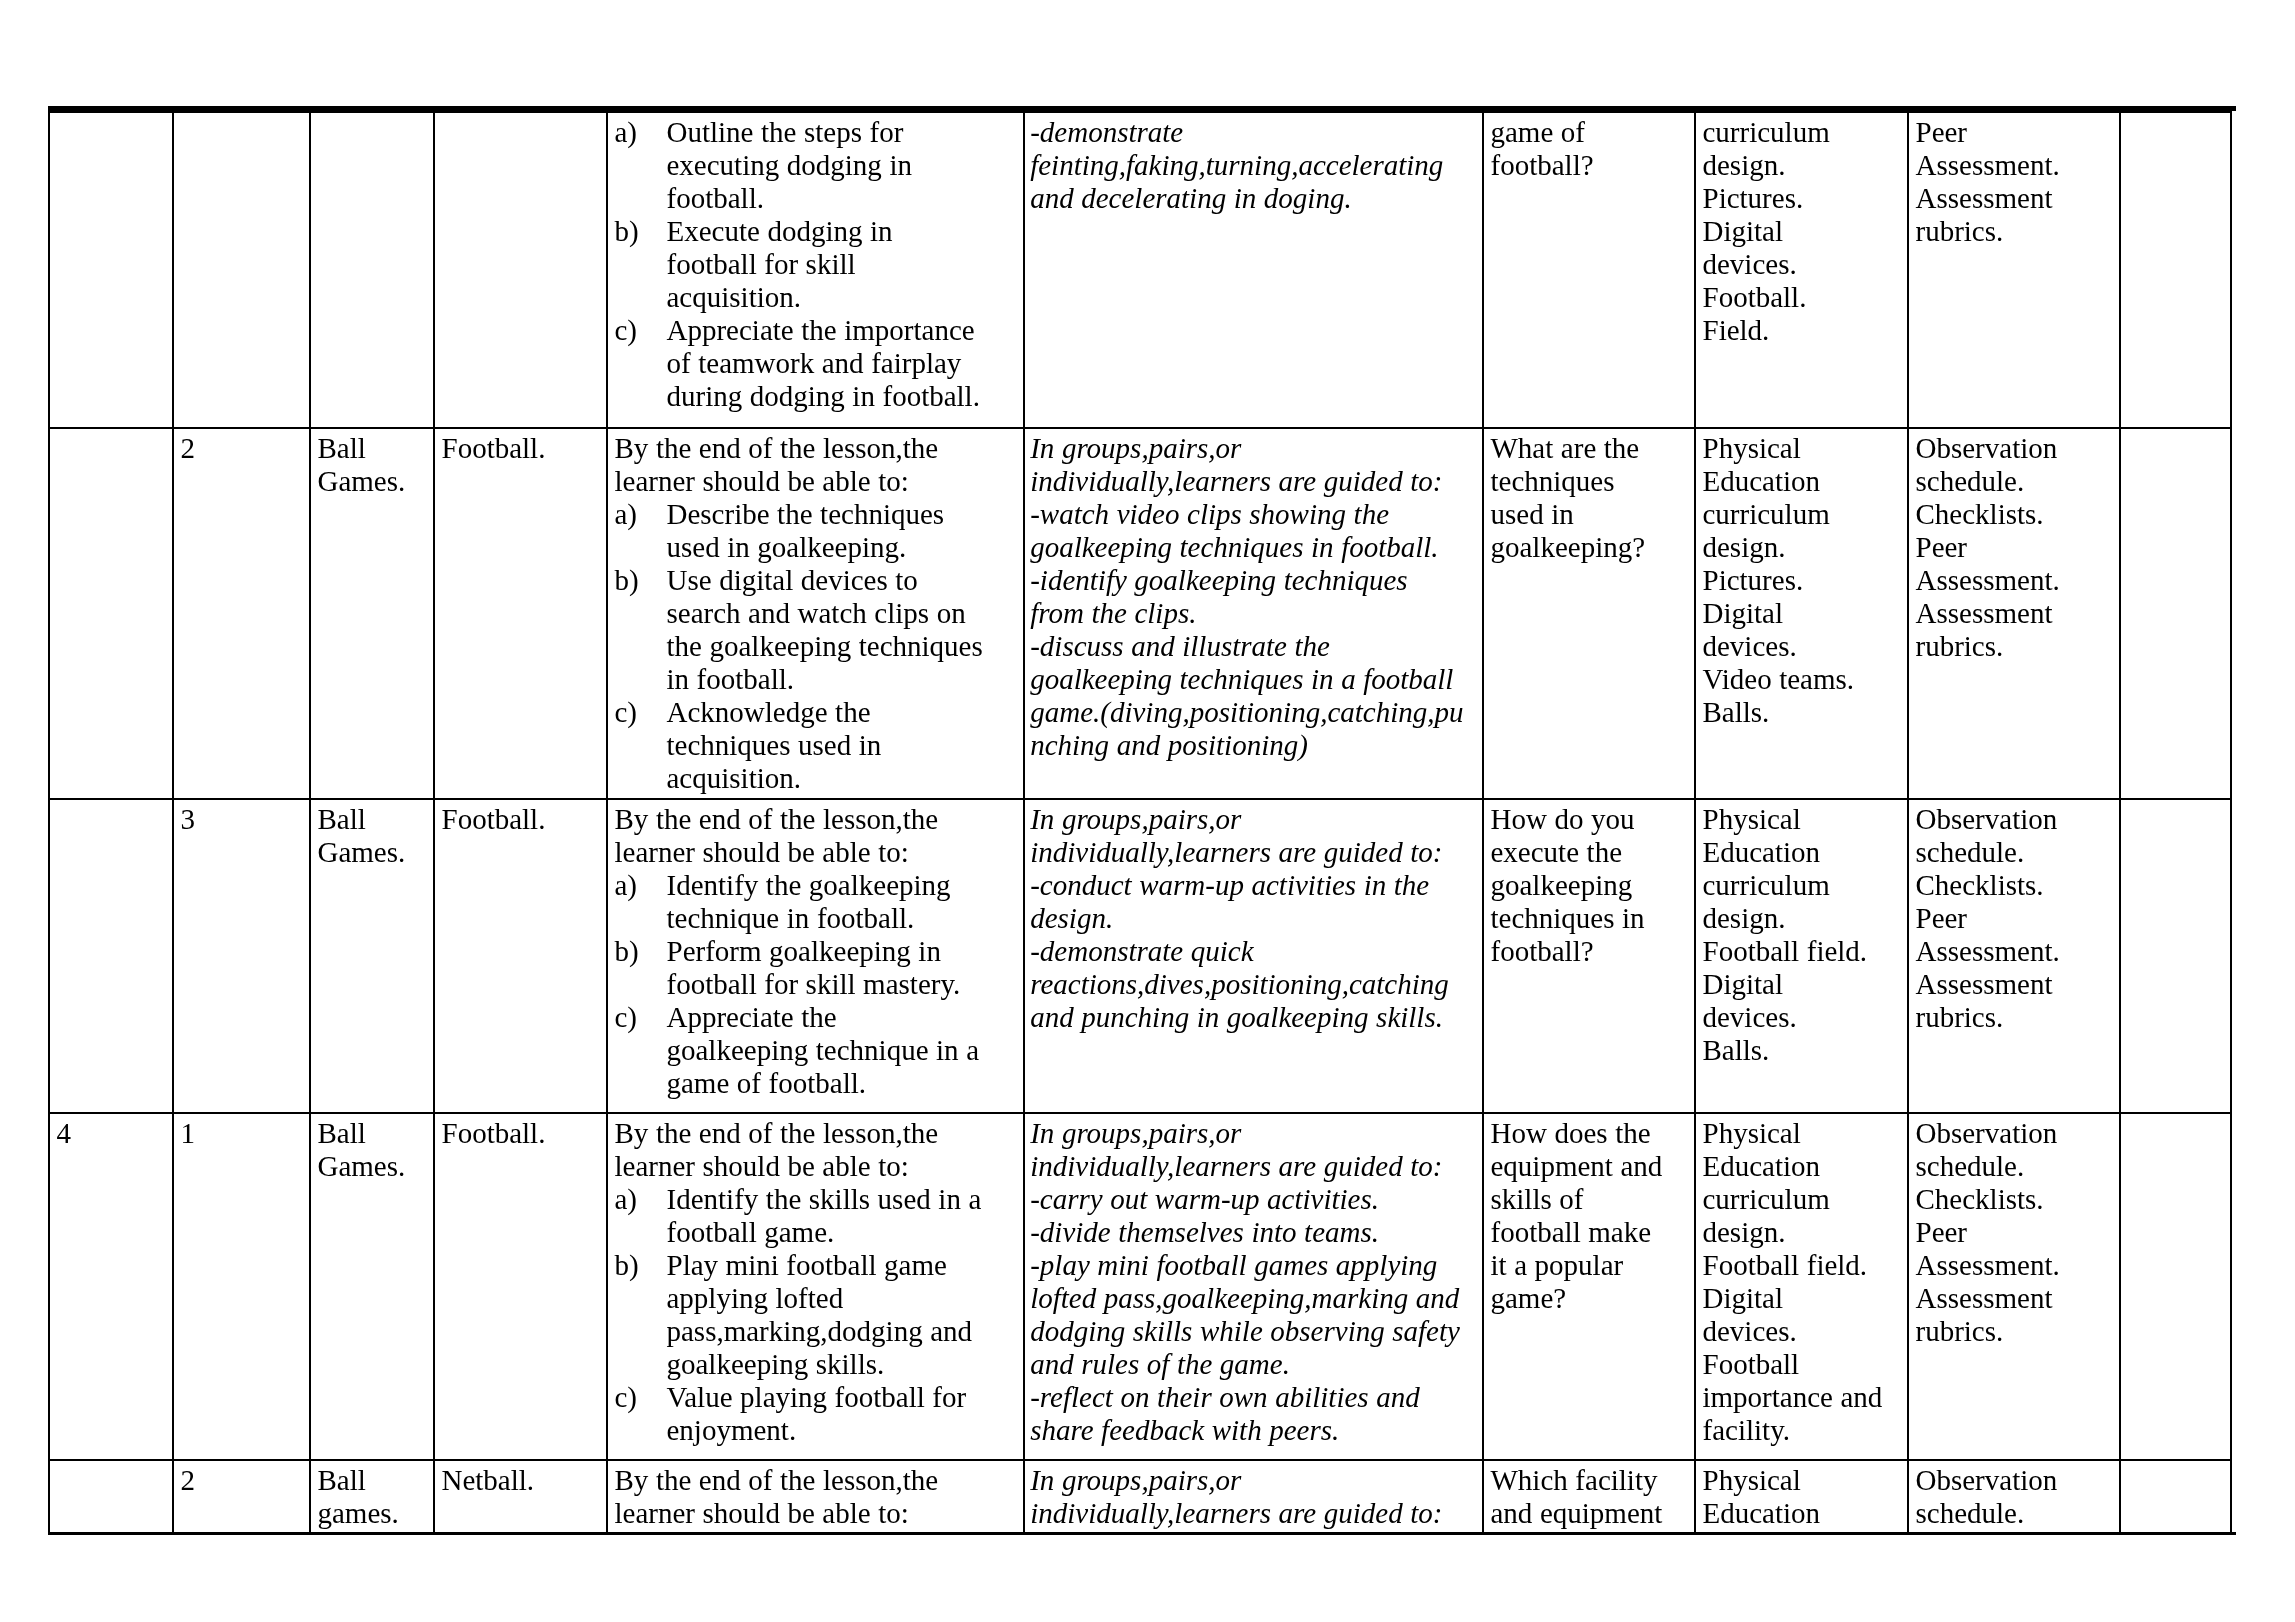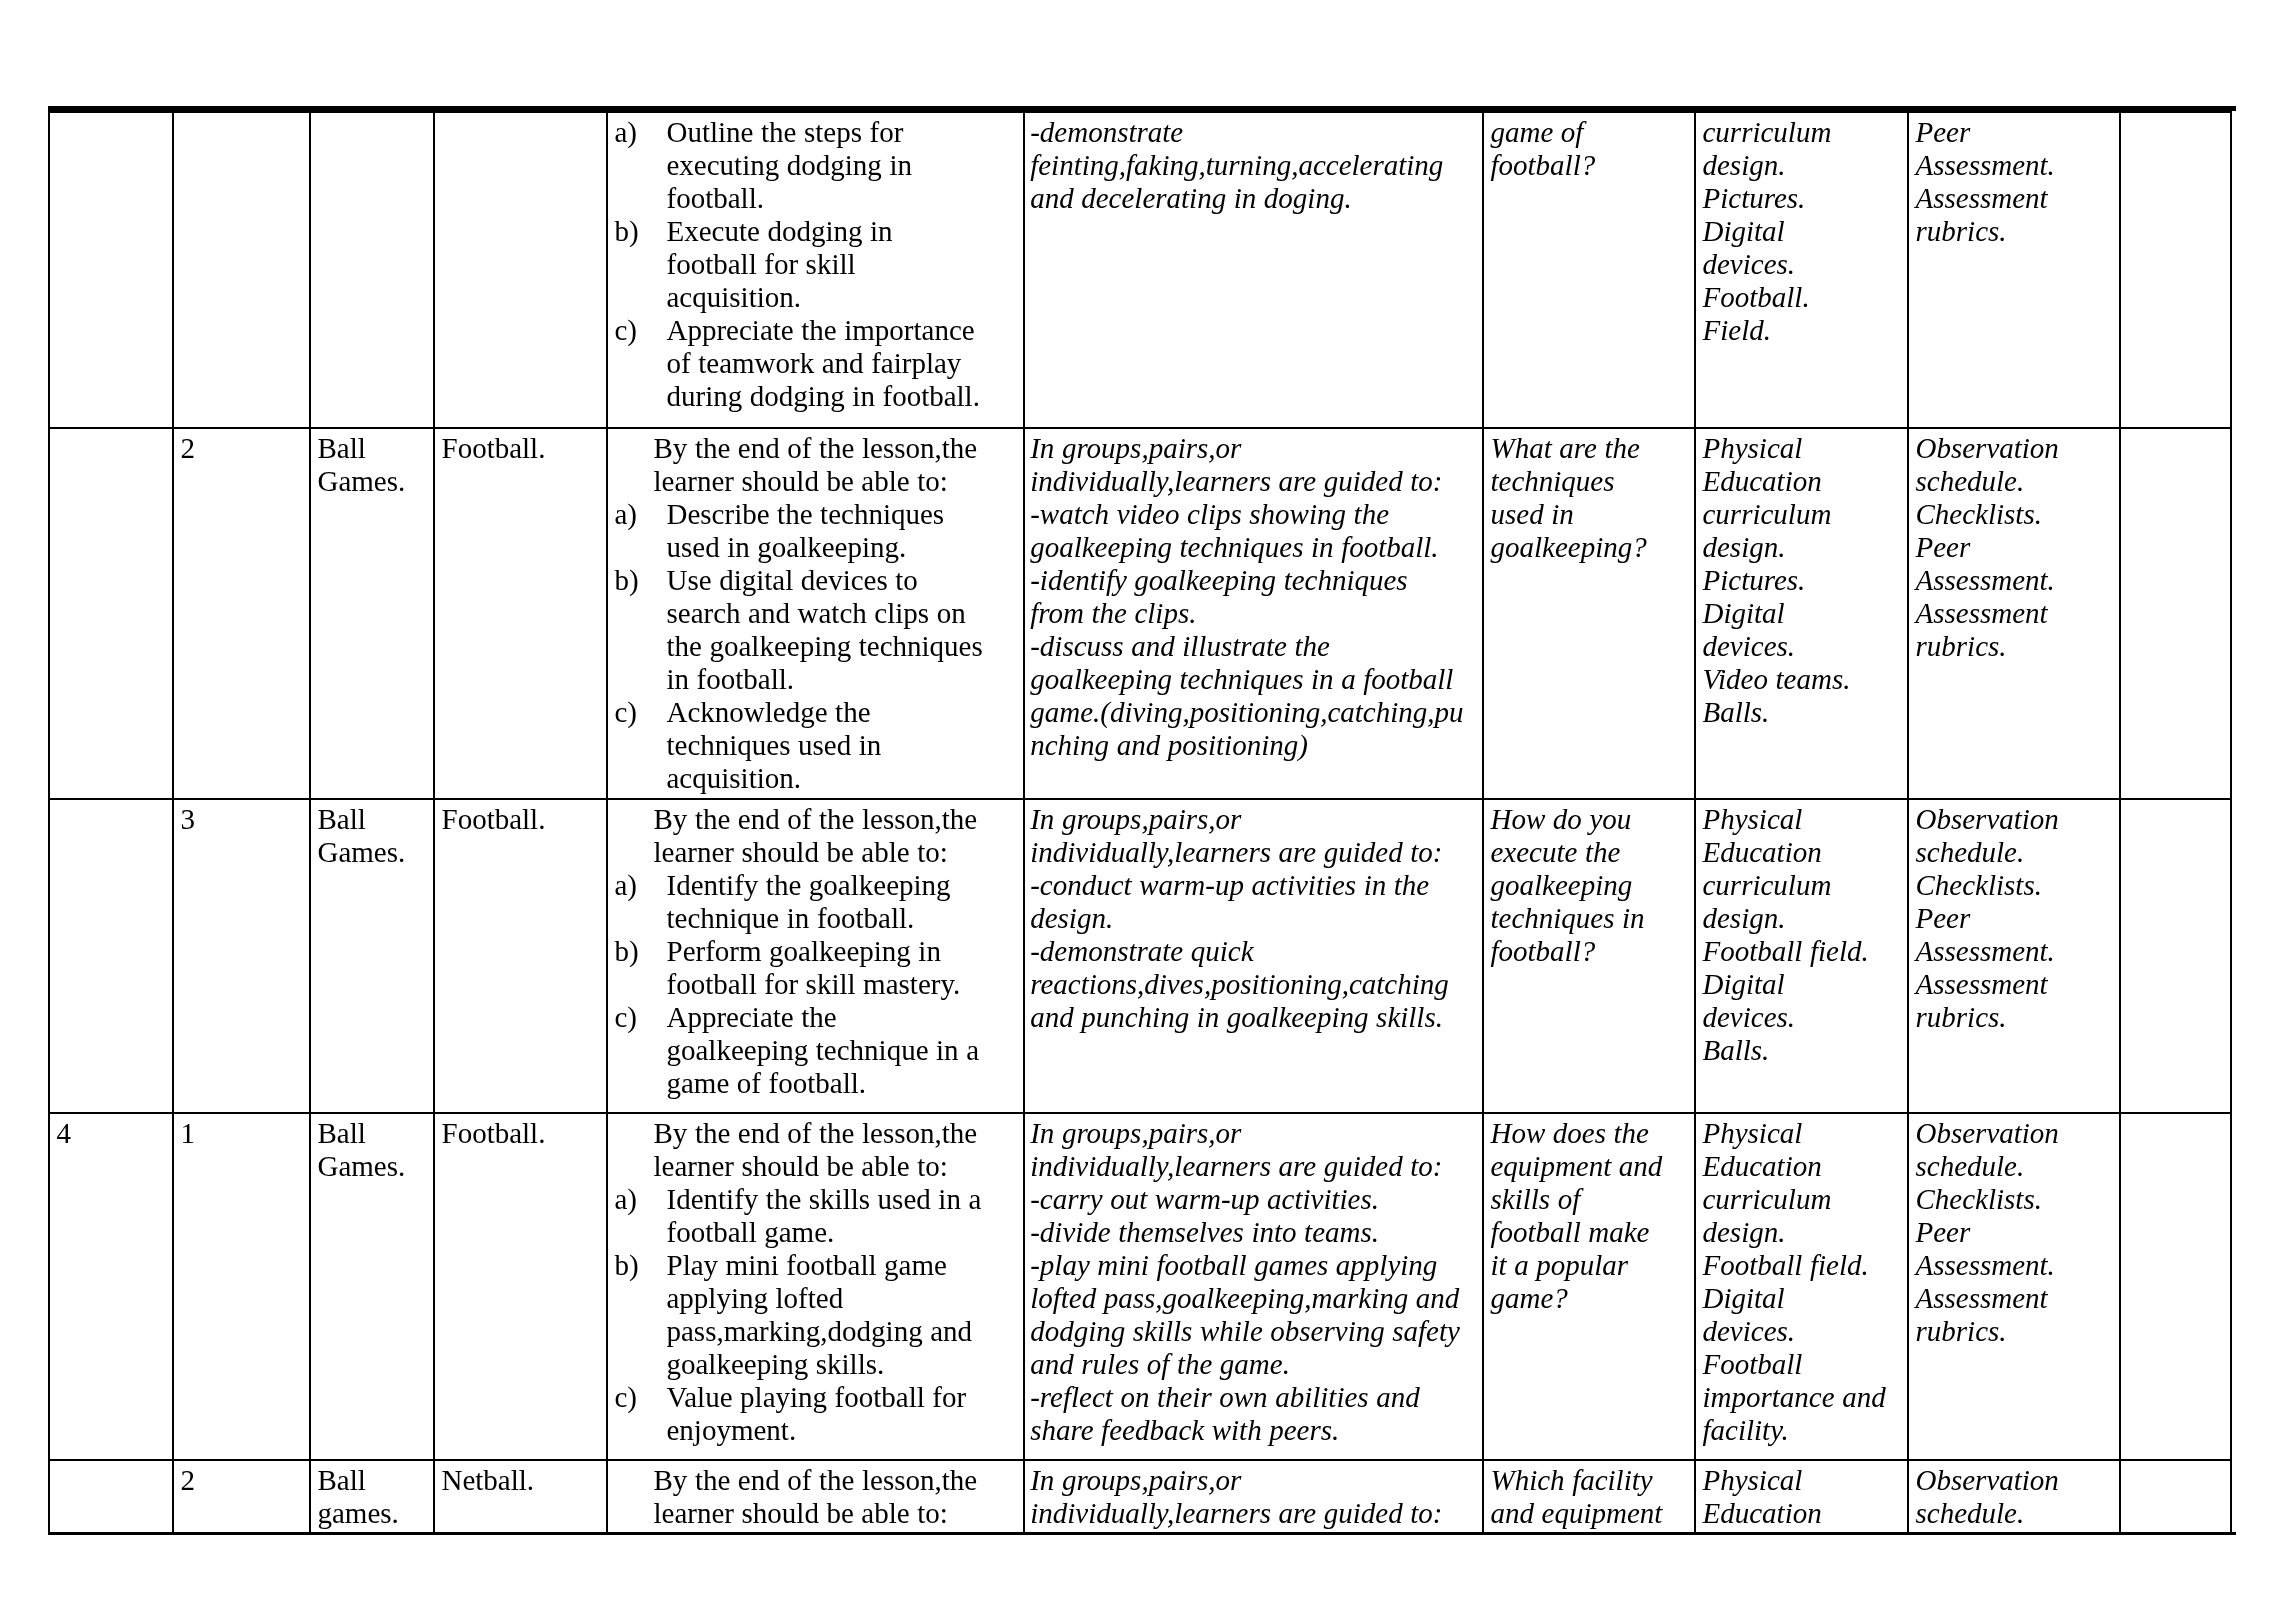--- a/index.html
+++ b/index.html
@@ -20,24 +20,24 @@
   }
   td{
     border:2px solid #000;
     vertical-align:top;
     font-size:29px;line-height:33px;
     padding:2.6px 9.2px 1.3px 6.5px;
     overflow:hidden;
     word-spacing:0.3px;
   }
   td.c-exp{padding:2.6px 5.2px 1.3px 5.2px;font-style:italic;}
-  td.c-inq,td.c-res,td.c-ass{padding:2.6px 6.5px 1.3px 6.5px;font-style:italic;}
+  td.c-inq,td.c-res,td.c-ass{padding:2.6px 6.5px 1.3px 6.5px;}
   .txt{white-space:pre-line;}
   .para{white-space:pre-line;}
-  .o-intro{white-space:pre-line;margin-left:39px;}
+  .o-intro{white-space:pre-line;}
   .o-item{display:flex;}
   .o-marker{flex:0 0 52px;}
   .o-text{flex:1;white-space:pre-line;}
 </style>
 </head>
 <body>
 
 <div class="page">
   <div class="table-clip">
     <table class="sow">

